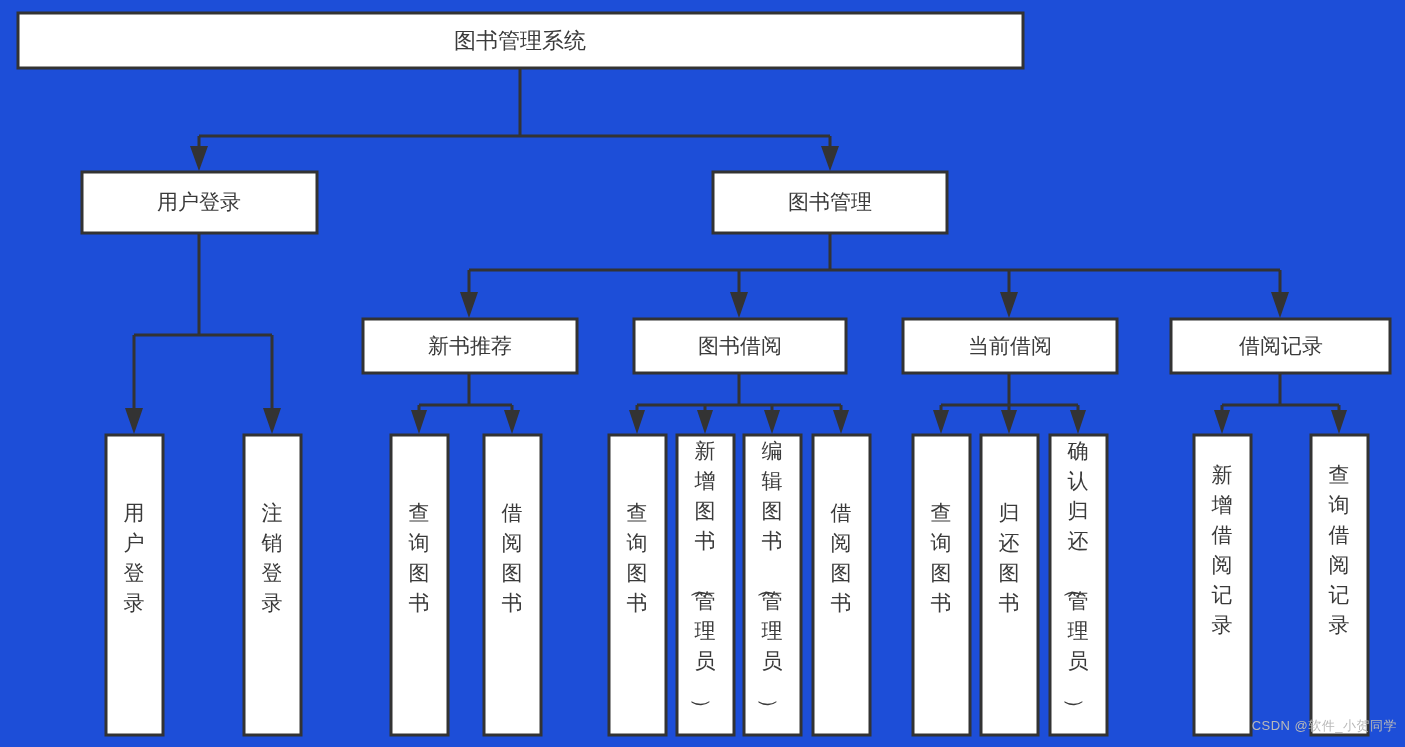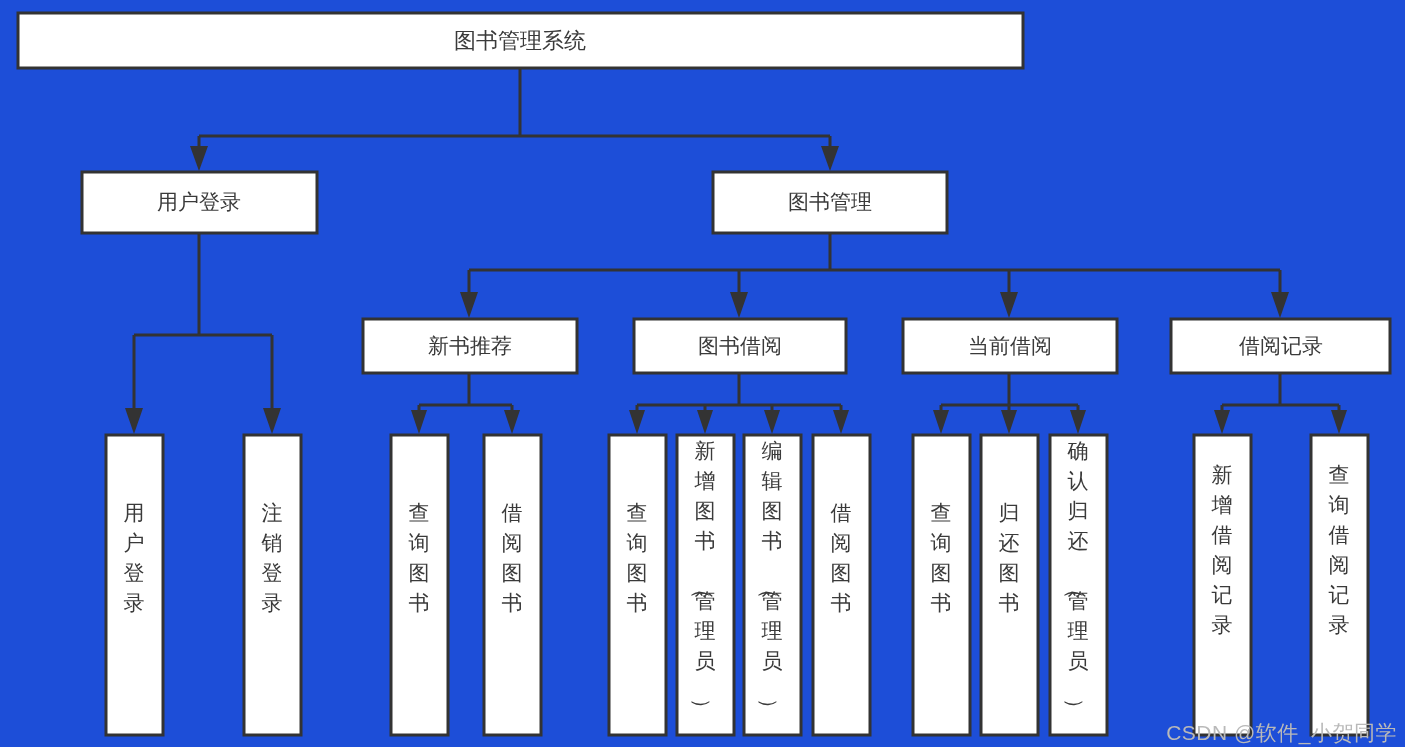--- a/index.html
+++ b/index.html
@@ -51,23 +51,23 @@
   }
   .vlabel {
     font-family: "Liberation Sans", "DejaVu Sans", sans-serif;
     fill: #3a3a3a;
     font-size: 21px;
     text-anchor: middle;
   }
   .watermark {
     position: absolute;
     right: 8px;
-    bottom: 0;
-    font-family: "Liberation Sans", "DejaVu Sans", sans-serif;
-    font-size: 21px;
+    bottom: 12px;
+    font-family: "Liberation Sans", "DejaVu Sans", sans-serif;
+    font-size: 13px;
     color: #b9b9b9;
     letter-spacing: 0.5px;
     white-space: nowrap;
     pointer-events: none;
   }
 </style>
 </head>
 <body>
 
 <div id="diagram-root">

